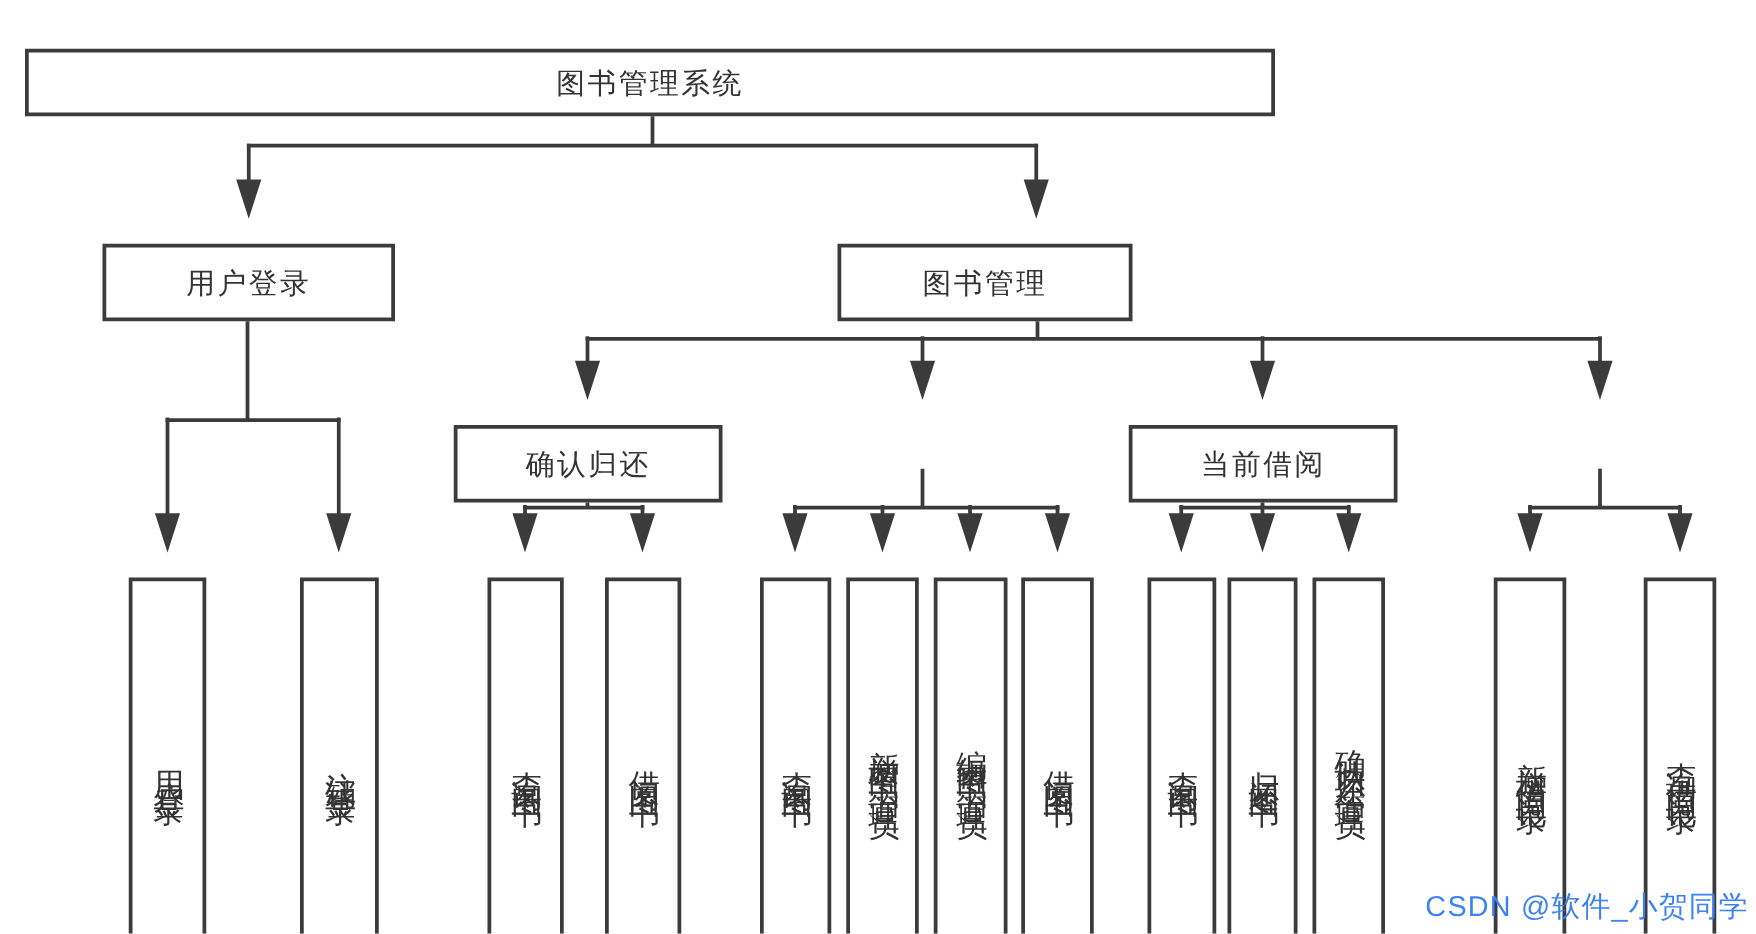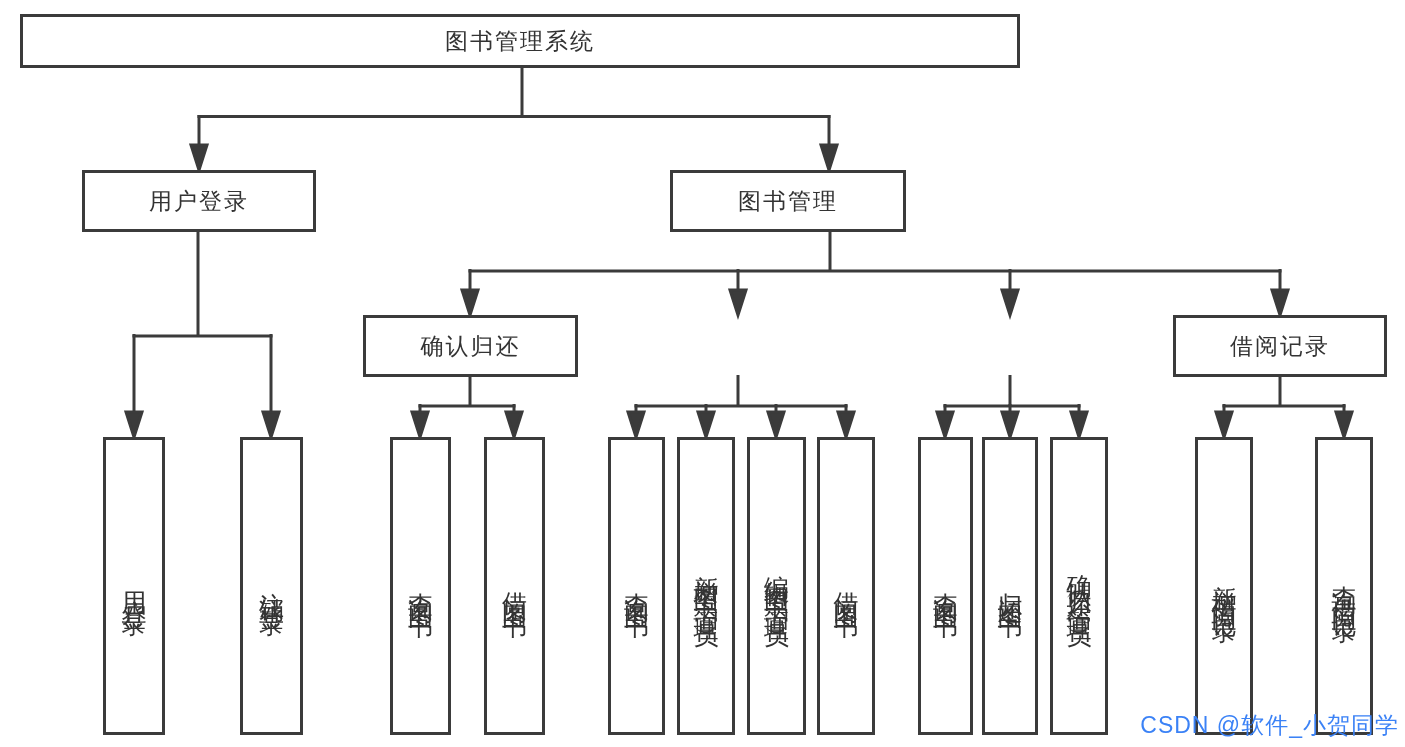--- a/index.html
+++ b/index.html
@@ -20,20 +20,21 @@
     position: absolute;
     box-sizing: border-box;
     border: 3px solid #3b3b3b;
     background: #ffffff;
     color: #333333;
     display: flex;
     align-items: center;
     justify-content: center;
     z-index: 2;
     text-align: center;
+    margin-top: 25px;
   }
   .box.h {
     font-size: 23px;
     letter-spacing: 2px;
     white-space: nowrap;
   }
   .box.v {
     writing-mode: vertical-rl;
     font-size: 25px;
     letter-spacing: 7px;
@@ -132,21 +133,21 @@
       </g>
     </g>
   </svg>
 
   <div class="box h" style="left:20px; top:14px; width:1000px; height:54px;">图书管理系统</div>
 
   <div class="box h" style="left:82px; top:170px; width:234px; height:62px;">用户登录</div>
   <div class="box h" style="left:670px; top:170px; width:236px; height:62px;">图书管理</div>
 
   <div class="box h" style="left:363px; top:315px; width:215px; height:62px;">确认归还</div>
-  <div class="box h" style="left:1173px; top:315px; width:214px; height:62px;">借阅记录</div>
+  <div class="box h" style="left:903px; top:315px; width:215px; height:62px;">当前借阅</div>
 
   <div class="box v" style="left:103px; top:437px; width:62px; height:298px;">用户登录</div>
   <div class="box v" style="left:240px; top:437px; width:63px; height:298px;">注销登录</div>
 
   <div class="box v" style="left:390px; top:437px; width:61px; height:298px;">查询图书</div>
   <div class="box v" style="left:484px; top:437px; width:61px; height:298px;">借阅图书</div>
 
   <div class="box v" style="left:608px; top:437px; width:57px; height:298px;">查询图书</div>
   <div class="box v" style="left:677px; top:437px; width:58px; height:298px;">新增图书（管理员）</div>
   <div class="box v" style="left:747px; top:437px; width:59px; height:298px;">编辑图书（管理员）</div>

